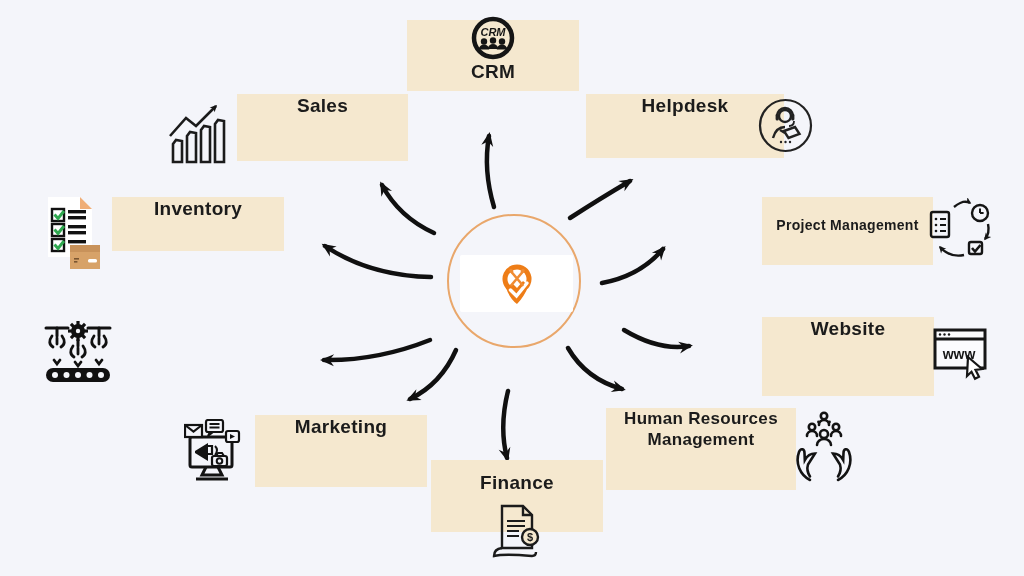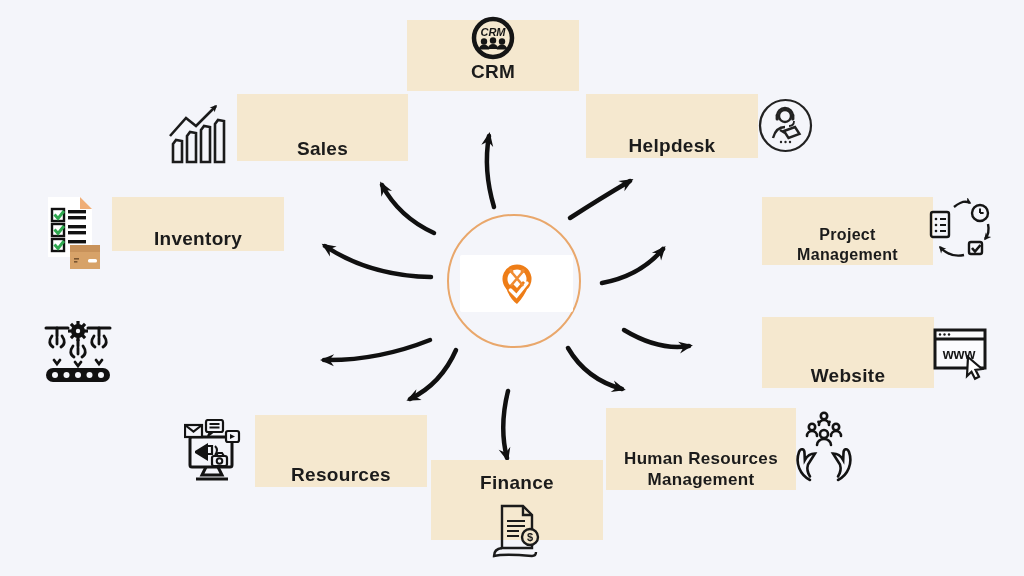--- a/index.html
+++ b/index.html
@@ -5,27 +5,27 @@
 <style>
   html,body{margin:0;padding:0;}
   .stage{
     position:relative;width:1024px;height:576px;overflow:hidden;
     background:var(--background,#f4f5fa);
     font-family:"Liberation Sans",sans-serif;
   }
   .arrows{position:absolute;left:0;top:0;pointer-events:none;}
   .box{
     position:absolute;background:var(--box-fill,#f5e8cf);
-    display:flex;align-items:flex-end;justify-content:center;text-align:center;
+    display:flex;align-items:flex-start;justify-content:center;text-align:center;
     color:var(--label-text,#1b1b1b);font-weight:700;
   }
   .box .label{font-size:19px;letter-spacing:.3px;line-height:1.25;}
   .box-crm{align-items:flex-end;}
   .box-crm .label{padding-bottom:7px;}
-  .box-project .label{font-size:16px;padding:0 14px;}
+  .box-project .label{font-size:14px;padding:0 14px;margin-top:20px;}
   .box-hrm .label{font-size:17px;padding:0 6px;}
   .box-finance{align-items:flex-start;}
   .box-finance .label{padding-top:11px;}
   .icon{position:absolute;}
   .hub-ring{
     position:absolute;left:447px;top:214px;width:134px;height:134px;
     border:2px solid var(--hub-ring,#e9a76b);border-radius:50%;box-sizing:border-box;
   }
   .hub-card{
     position:absolute;left:460px;top:255px;width:113px;height:57px;
@@ -74,39 +74,39 @@
       <ellipse cx="25.7" cy="11" rx="1.8" ry="2.3" fill="#f08c33" transform="rotate(40 25.7 11)"></ellipse>
     </svg>
   </div>
 
   <div class="box box-crm" style="left:407px;top:20px;width:172px;height:71px">
     <span class="label">CRM</span>
   </div>
   <div class="box" style="left:237px;top:94px;width:171px;height:67px">
     <span class="label">Sales</span>
   </div>
-  <div class="box" style="left:586px;top:94px;width:172px;height:64px">
+  <div class="box" style="left:586px;top:94px;width:198px;height:64px">
     <span class="label">Helpdesk</span>
   </div>
   <div class="box" style="left:112px;top:197px;width:172px;height:54px">
     <span class="label">Inventory</span>
   </div>
   <div class="box box-project" style="left:762px;top:197px;width:171px;height:68px">
     <span class="label">Project Management</span>
   </div>
-  <div class="box" style="left:762px;top:317px;width:172px;height:71px">
+  <div class="box" style="left:762px;top:317px;width:172px;height:79px">
     <span class="label">Website</span>
   </div>
   <div class="box" style="left:255px;top:415px;width:172px;height:72px">
-    <span class="label">Resources</span>
+    <span class="label">Marketing</span>
   </div>
   <div class="box box-hrm" style="left:606px;top:408px;width:190px;height:82px">
     <span class="label">Human Resources Management</span>
   </div>
-  <div class="box box-finance" style="left:431px;top:460px;width:172px;height:80px">
+  <div class="box box-finance" style="left:431px;top:460px;width:172px;height:72px">
     <span class="label">Finance</span>
   </div>
 
   <svg class="icon" style="left:471px;top:16px" width="44" height="44" viewBox="0 0 44 44">
     <circle cx="22" cy="22" r="19" fill="none" stroke="#151515" stroke-width="4.5"></circle>
     <text x="22" y="20" text-anchor="middle" font-size="11" font-weight="800" font-style="italic" fill="#151515">CRM</text>
     <circle cx="13" cy="25.5" r="3.2" fill="#151515"></circle>
     <circle cx="22" cy="24.5" r="3.2" fill="#151515"></circle>
     <circle cx="31" cy="25.5" r="3.2" fill="#151515"></circle>
     <path d="M7.8,33.5 a5.2,5 0 0 1 10.4,0 z" fill="#151515"></path>

